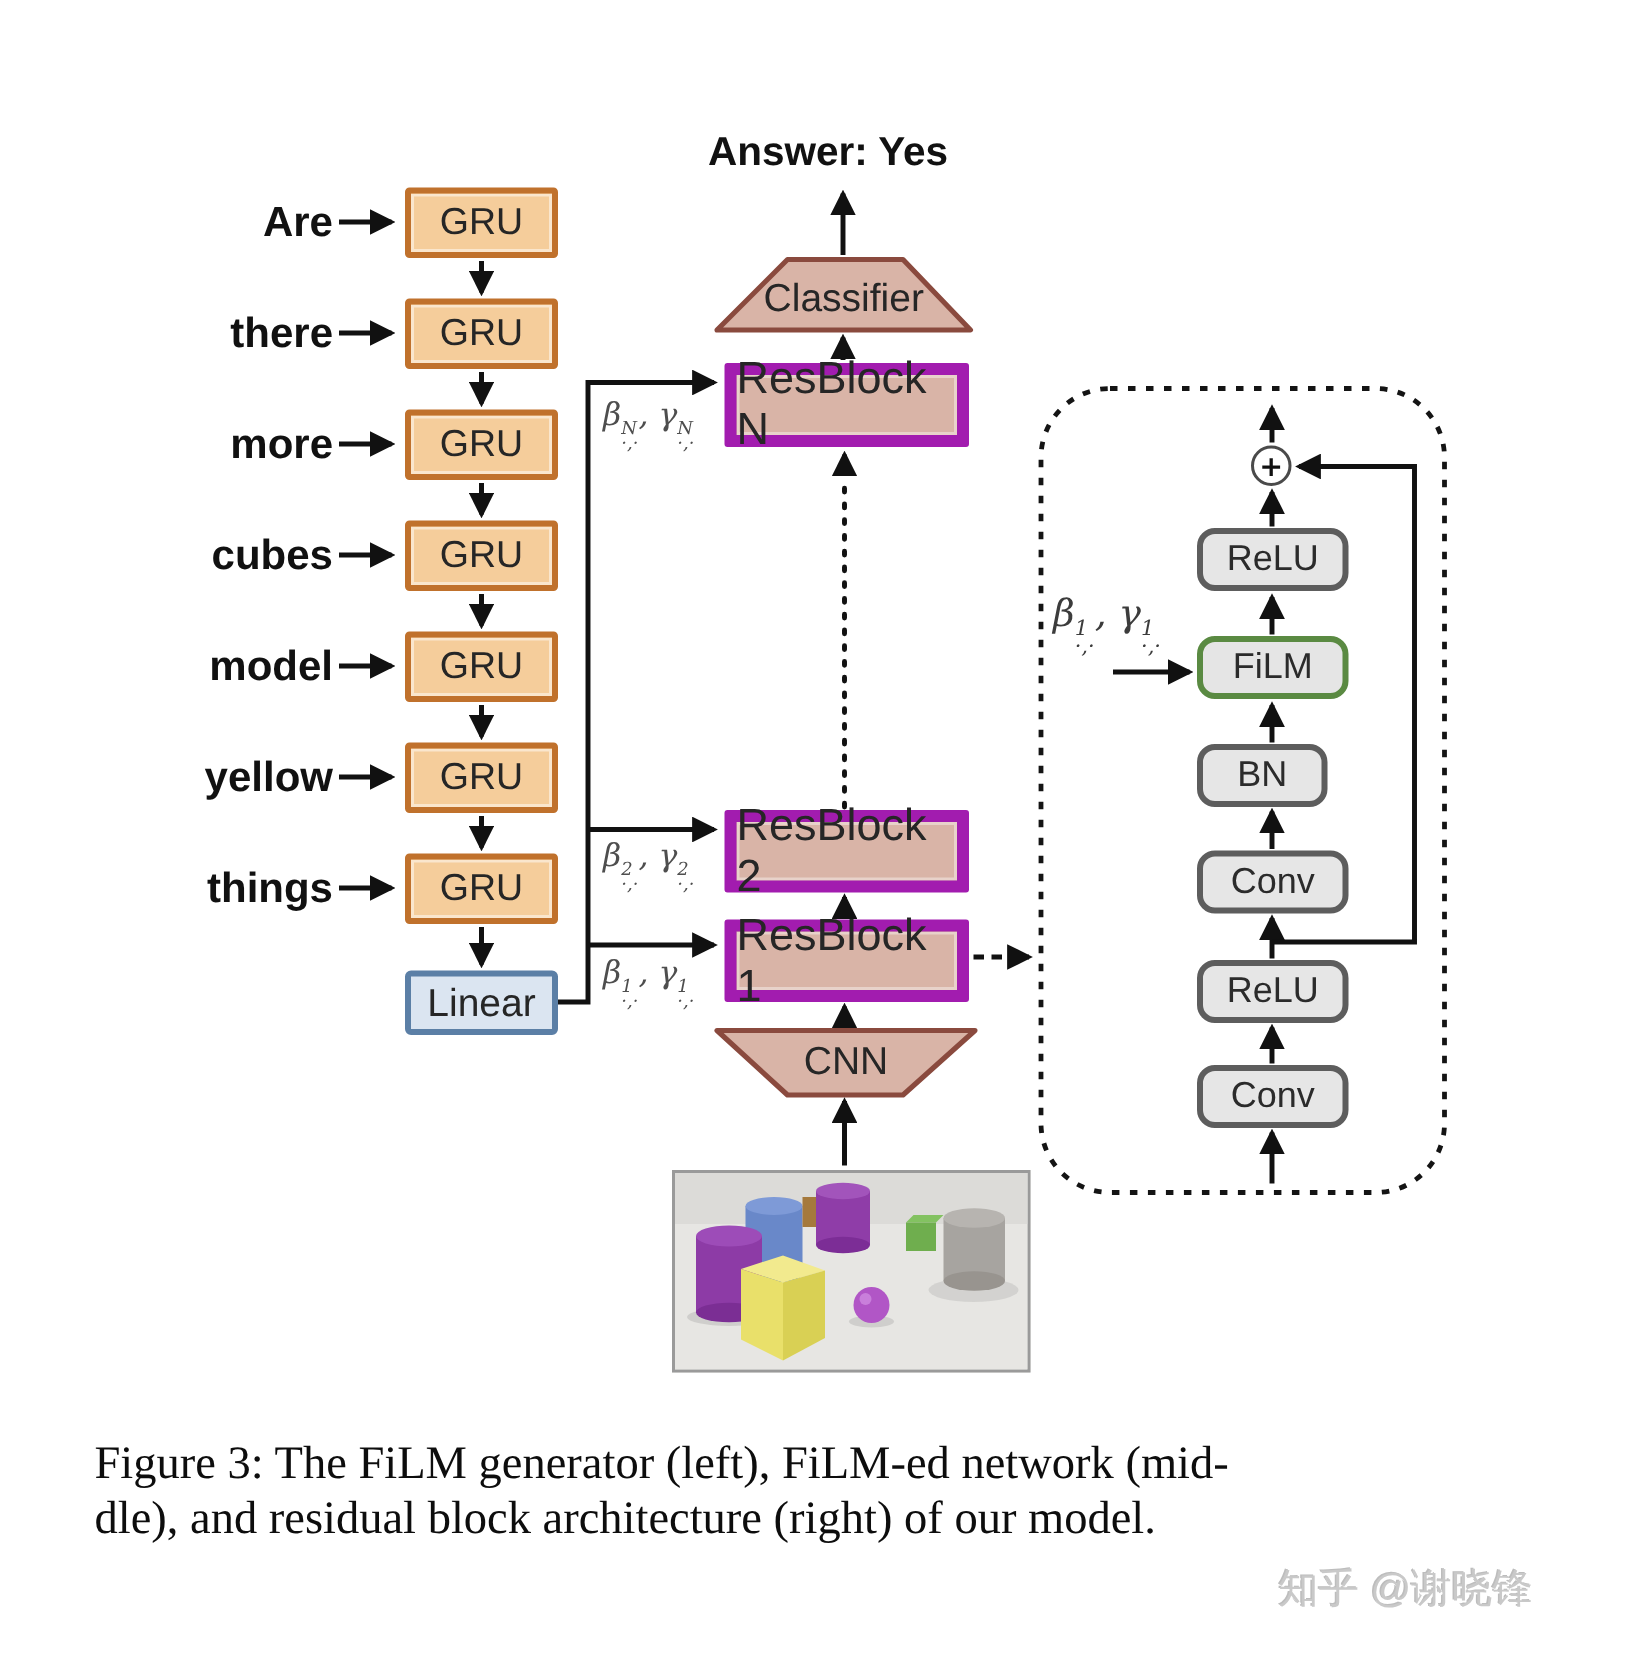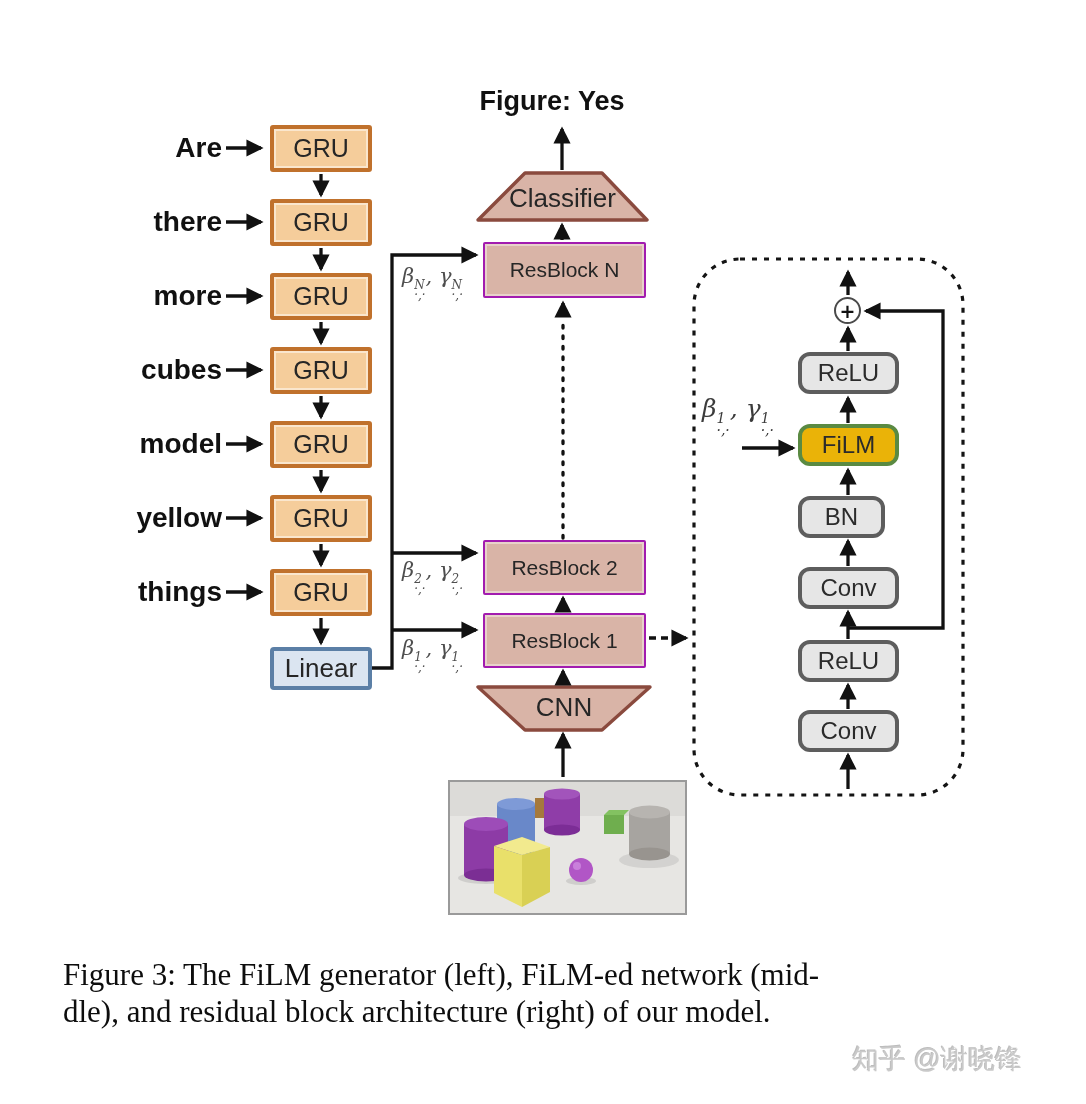--- a/index.html
+++ b/index.html
@@ -5,28 +5,28 @@
   html,body{margin:0;padding:0;background:#ffffff;}
   .stage{position:relative;width:1086px;height:1104px;background:#ffffff;overflow:hidden;
          font-family:"Liberation Sans",sans-serif;}
   svg.layer{position:absolute;left:0;top:0;width:1086px;height:1104px;pointer-events:none;}
   #shapes{z-index:1;}
   #lines{z-index:3;}
   .box{position:absolute;box-sizing:border-box;display:flex;align-items:center;justify-content:center;z-index:2;}
   .gru{background:#f5cd9b;border:4px solid #c0712c;border-radius:3px;
        box-shadow:inset 0 0 0 2px rgba(255,255,255,.5);
        font-size:25px;color:#262626;}
-  .rose{background:#d9b4a7;border:2px solid #a21caf;border-radius:2px;
+  .rose{background:#d9b4a7;border:8px solid #a21caf;border-radius:2px;
         box-shadow:inset 0 0 0 2px rgba(255,255,255,.4);
-        font-size:21px;color:#262626;}
+        font-size:30px;color:#262626;}
   .linearbox{background:#dbe5f1;border:4px solid #5b7fa6;border-radius:4px;
         font-size:26px;color:#262626;}
   .grayb{background:#e6e6e6;border:4px solid #5d5d5d;border-radius:12px;
         font-size:24px;color:#2b2b2b;}
-  .filmbox{background:#eab308;border:4px solid #5a8a42;}
+  .filmbox{background:#e5e5e5;border:4px solid #5a8a42;}
   .wordlabel{position:absolute;width:127px;text-align:right;font-weight:bold;font-size:28px;color:#111;z-index:2;}
   .shape-label{position:absolute;display:flex;align-items:center;justify-content:center;
         font-size:26px;color:#262626;z-index:2;background:transparent;border:none;}
   .answer{position:absolute;text-align:center;font-weight:bold;font-size:27px;color:#111;z-index:2;}
   .mlabel{position:absolute;font-family:"DejaVu Serif",serif;font-style:italic;font-size:21px;color:#4e4e4e;z-index:2;white-space:nowrap;}
   .mlabel.big{font-size:25px;color:#3c3c3c;}
   .mlabel .ss{display:inline-flex;flex-direction:column;font-size:12px;line-height:10px;vertical-align:-6px;}
   .mlabel.big .ss{font-size:14px;line-height:12px;}
   .pluscircle{position:absolute;width:27px;height:27px;border:2.5px solid #4a4a4a;border-radius:50%;
         background:#fff;display:flex;align-items:center;justify-content:center;box-sizing:border-box;
@@ -58,21 +58,21 @@
 
   <div class="box gru" style="left:270px;top:125px;width:102px;height:47px;">GRU</div>
   <div class="box gru" style="left:270px;top:199px;width:102px;height:47px;">GRU</div>
   <div class="box gru" style="left:270px;top:273px;width:102px;height:47px;">GRU</div>
   <div class="box gru" style="left:270px;top:347px;width:102px;height:47px;">GRU</div>
   <div class="box gru" style="left:270px;top:421px;width:102px;height:47px;">GRU</div>
   <div class="box gru" style="left:270px;top:495px;width:102px;height:47px;">GRU</div>
   <div class="box gru" style="left:270px;top:569px;width:102px;height:47px;">GRU</div>
   <div class="box linearbox" style="left:270px;top:647px;width:102px;height:43px;">Linear</div>
 
-  <div class="answer" style="left:446px;top:86px;width:212px;">Figure: Yes</div>
+  <div class="answer" style="left:446px;top:86px;width:212px;">Answer: Yes</div>
   <div class="shape-label" style="left:478px;top:179px;width:169px;height:38px;">Classifier</div>
   <div class="box rose" style="left:483px;top:242px;width:163px;height:56px;">ResBlock N</div>
   <div class="box rose" style="left:483px;top:540px;width:163px;height:55px;">ResBlock 2</div>
   <div class="box rose" style="left:483px;top:613px;width:163px;height:55px;">ResBlock 1</div>
   <div class="shape-label" style="left:478px;top:690px;width:172px;height:34px;">CNN</div>
 
   <div class="mlabel" style="left:402px;top:264px;">
     <span>β</span><span class="ss">
         <span>N</span>
         <span>·,·</span>

